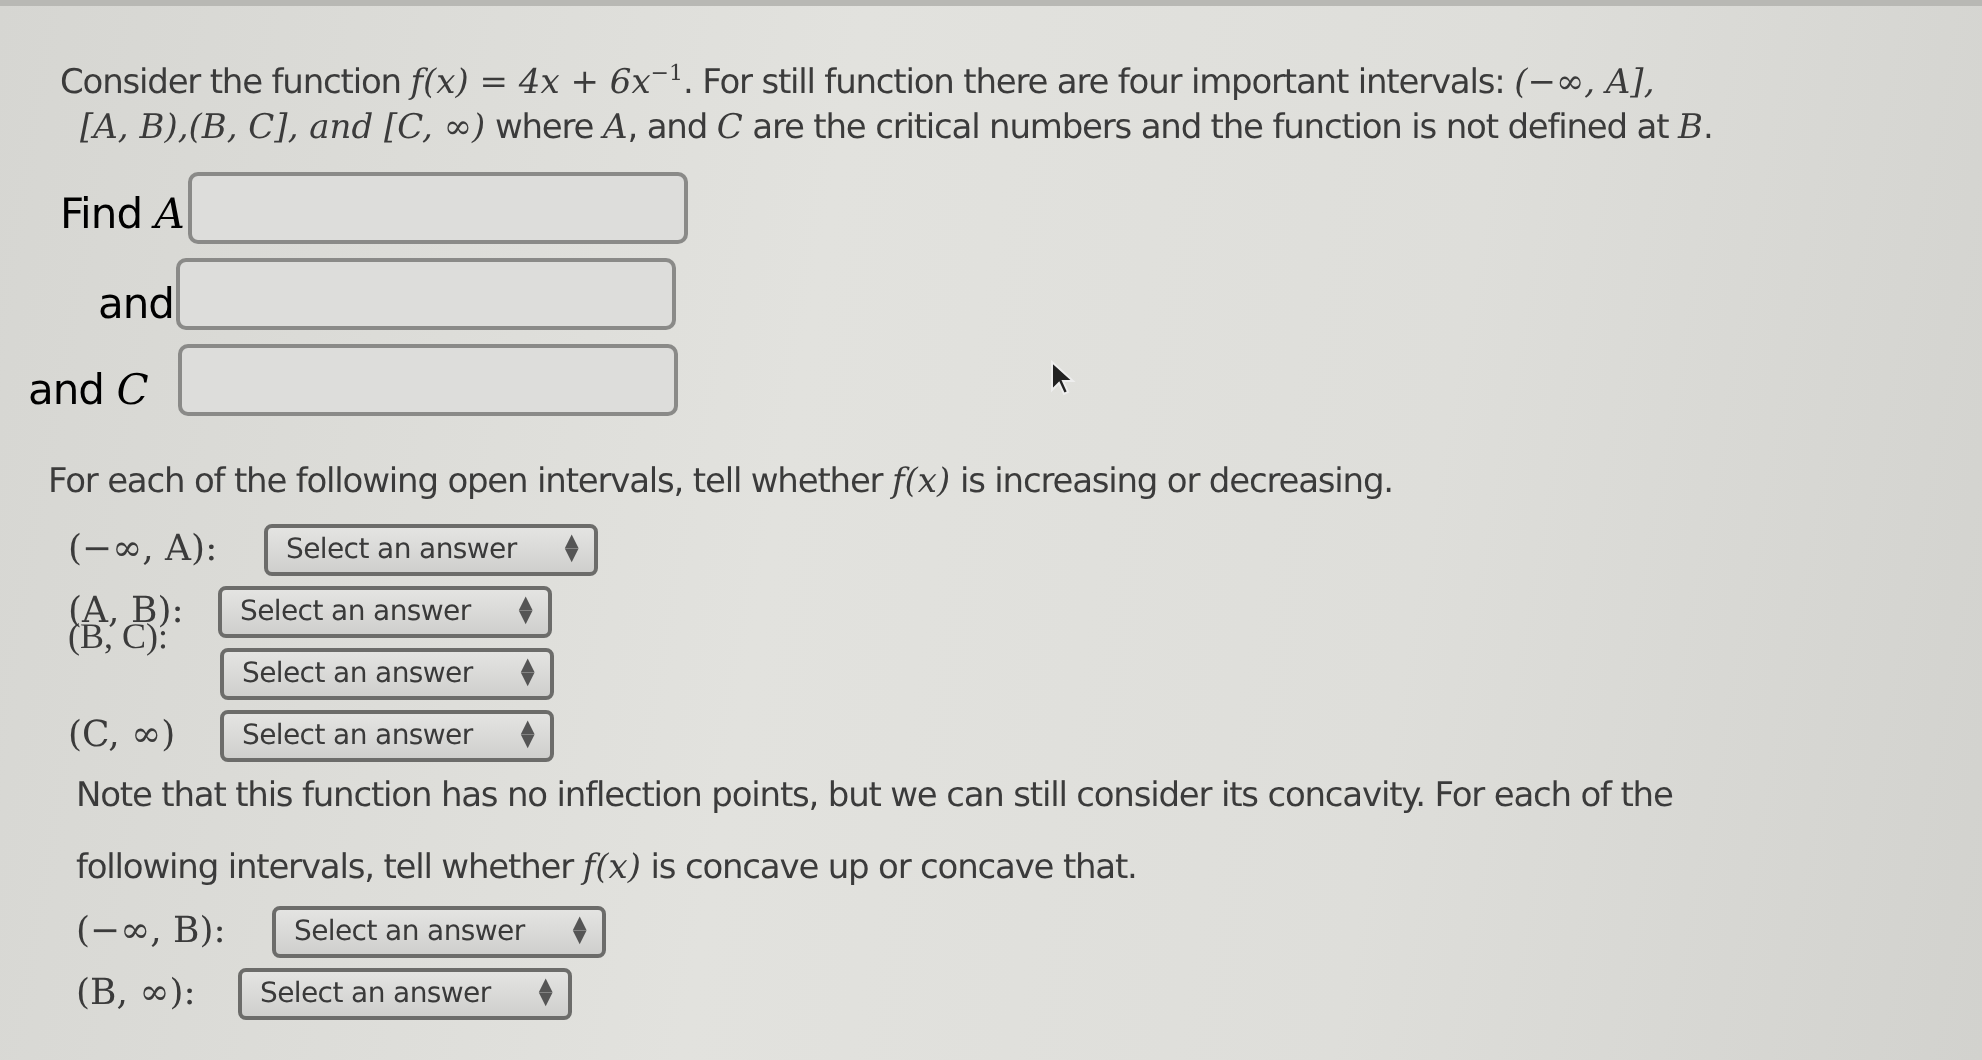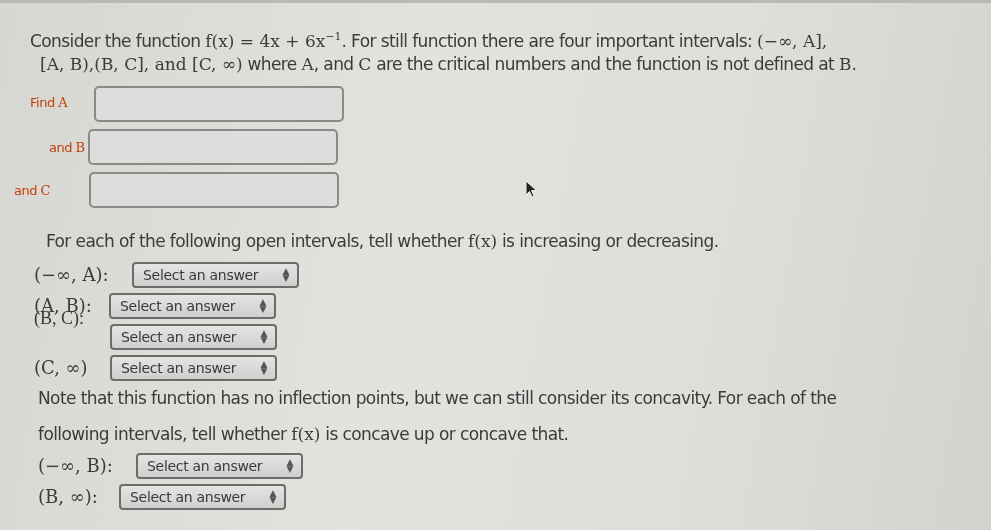--- a/index.html
+++ b/index.html
@@ -15,23 +15,23 @@
     position: absolute; left: 0; top: 0; width: 100%; height: 3px;
     background: #b8b8b4;
   }
   .text {
     position: absolute;
     font-size: 17px;
     letter-spacing: -0.6px;
     white-space: nowrap;
     color: #3b3b3b;
   }
-  .m { font-family: "DejaVu Serif", serif; letter-spacing: 0; text-align: center; }
+  .m { font-family: "DejaVu Serif", serif; font-style: italic; letter-spacing: 0; text-align: center; }
   .mr { font-family: "DejaVu Serif", serif; letter-spacing: 0; }
-  .label { position: absolute; font-size: 13px; letter-spacing: -0.5px; color:#c2410c; white-space: nowrap; }
+  .label { position: absolute; font-size: 21px; letter-spacing: -0.5px; color:#000000; white-space: nowrap; }
   .input {
     position: absolute; height: 36px; width: 250px;
     border: 2px solid #8a8a88; border-radius: 5px;
     background: #dddddb; box-sizing: border-box;
   }
   .interval {
     position: absolute; font-family: "DejaVu Serif", serif; font-size: 18px;
     color: #3b3b3b; white-space: nowrap;
   }
   .select {
@@ -70,21 +70,21 @@
 
 <div class="label" style="left:14px; top:183px;">
   <span>and </span><span class="m">C</span>
 </div>
 <input class="input" style="left: 89px; top: 172px;" value="">
 
 <svg class="cursor" width="14" height="20" viewBox="0 0 14 20">
   <path d="M1 1 L1 15 L4.5 11.5 L7 17 L9 16 L6.5 10.5 L11.5 10.5 Z" fill="#222" stroke="#eee" stroke-width="1"></path>
 </svg>
 
-<div class="text" style="left:46px; top:231px;">
+<div class="text" style="left:24px; top:231px;">
   <span>For each of the following open intervals, tell whether </span><span class="m">f(x)</span><span> is increasing or decreasing.</span>
 </div>
 
 <div class="interval" style="left:34px; top:264px;">(−∞, A):</div>
 <div class="select" style="left:132px; top:262px; width:167px;">
   <span>Select an answer</span>
   <span class="arrows">▲<br>▼</span>
 </div>
 
 <div class="interval" style="left:34px; top:295px;">(A, B):</div>

